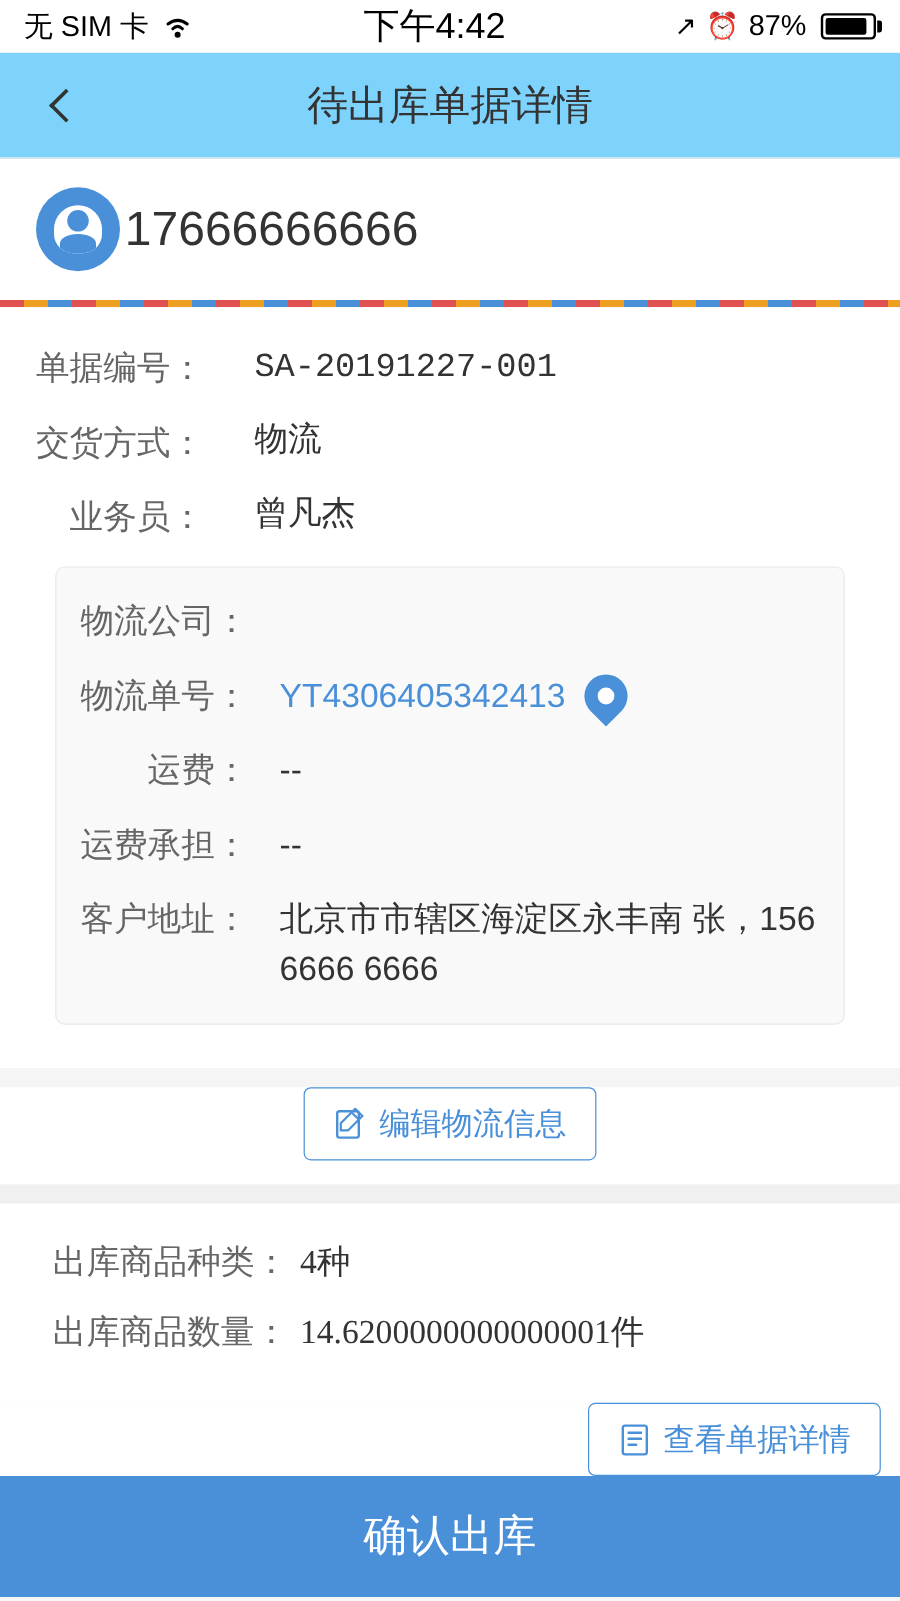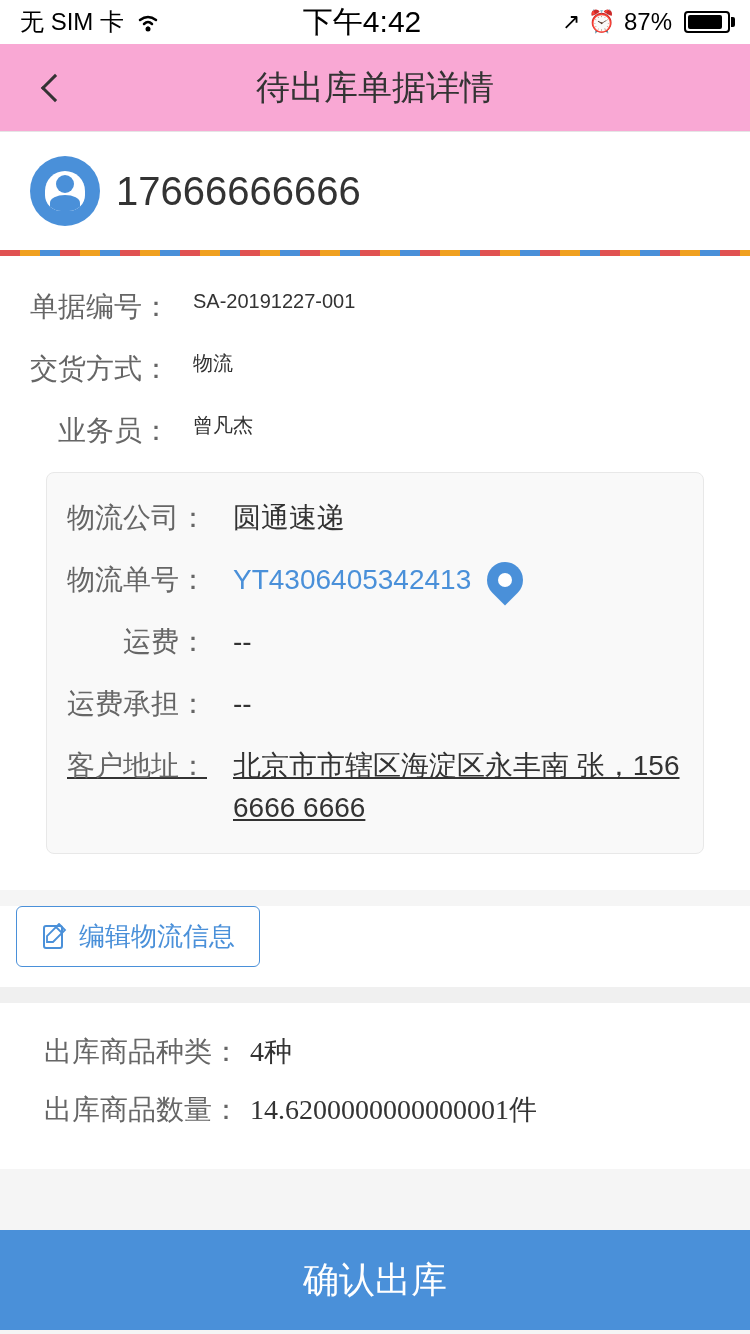--- a/index.html
+++ b/index.html
@@ -55,21 +55,21 @@
       bottom: 2px;
       width: 80%;
       background: #000;
       border-radius: 2px;
     }
 
     
     .nav-bar {
       width: 750px;
       height: 88px;
-      background: #f9a8d4;
+      background: #7dd3fc;
       display: flex;
       align-items: center;
       justify-content: center;
       position: relative;
       border-bottom: 1px solid #e5e5e5;
     }
     .nav-back {
       position: absolute;
       left: 30px;
       width: 50px;
@@ -91,21 +91,21 @@
       font-weight: 500;
       color: #333;
     }
 
     
     .customer-section {
       background: #fff;
       padding: 24px 30px;
       display: flex;
       align-items: center;
-      gap: 16px;
+      gap: 4px;
       margin-bottom: 0;
     }
     .avatar {
       width: 70px;
       height: 70px;
       border-radius: 50%;
       background: #4a90d9;
       display: flex;
       align-items: center;
       justify-content: center;
@@ -160,54 +160,56 @@
     }
 
     
     .info-section {
       background: #fff;
       padding: 30px 30px 20px 30px;
       margin-bottom: 16px;
     }
     .info-row {
       display: flex;
-      align-items: flex-start;
+      align-items: center;
       margin-bottom: 20px;
       line-height: 1.5;
+      gap: 32px;
     }
     .info-label {
       color: #666;
       font-size: 28px;
       min-width: 140px;
       text-align: right;
       flex-shrink: 0;
     }
     .info-value {
       color: #333;
-      font-size: 20px;
+      font-size: 28px;
       flex: 1;
-      margin-left: 23px;
+      margin-left: 10px;
+      font-family: Liberation Mono, monospace;
     }
 
     
     .logistics-card {
       background: #f9f9f9;
       border: 1px solid #e8e8e8;
       border-radius: 8px;
       margin: 16px 16px;
       padding: 24px 20px;
     }
     .logistics-row {
       display: flex;
       align-items: flex-start;
       margin-bottom: 20px;
       line-height: 1.5;
       gap: 16px;
     }
-    .logistics-row:last-child { margin-bottom: 0; text-decoration: underline; }
+    .logistics-row:last-child { margin-bottom: 0; }
     .logistics-label {
       color: #666;
       font-size: 28px;
       min-width: 140px;
       text-align: right;
       flex-shrink: 0;
     }
     .logistics-value {
       color: #333;
       font-size: 28px;
@@ -235,21 +237,21 @@
       width: 14px;
       height: 14px;
       background: #fff;
       border-radius: 50%;
       transform: rotate(45deg);
     }
 
     
     .edit-btn-row {
       display: flex;
-      justify-content: flex-start;
+      justify-content: center;
       padding: 0 16px 20px 16px;
       background: #fff;
     }
     .edit-btn {
       border: 1px solid #4a90d9;
       border-radius: 6px;
       padding: 12px 24px;
       color: #4a90d9;
       font-size: 26px;
       display: flex;
@@ -386,21 +388,20 @@
       <span class="info-value">物流</span>
     </div>
     <div class="info-row">
       <span class="info-label">业务员：</span>
       <span class="info-value">曾凡杰</span>
     </div>
 
     <div class="logistics-card">
       <div class="logistics-row">
         <span class="logistics-label">物流公司：</span>
-        <span class="logistics-value">圆通速递</span>
       </div>
       <div class="logistics-row">
         <span class="logistics-label">物流单号：</span>
         <div class="tracking-row">
           <span class="logistics-value blue" style="color:#4a90d9;">YT43064053424​13</span>
           <div class="location-icon"></div>
         </div>
       </div>
       <div class="logistics-row">
         <span class="logistics-label">运费：</span>
@@ -434,20 +435,31 @@
     <div class="inventory-row">
       <span class="inventory-label">出库商品种类：</span>
       <span class="inventory-value">4种</span>
     </div>
     <div class="inventory-row">
       <span class="inventory-label">出库商品数量：</span>
       <span class="inventory-value">14.6200000000000001件</span>
     </div>
   </div>
 
+  <div class="view-btn-row">
+    <button class="view-btn">
+      <svg width="28" height="28" viewBox="0 0 28 28">
+        <rect x="4" y="2" width="20" height="24" rx="2" fill="none" stroke="#4a90d9" stroke-width="2"></rect>
+        <line x1="8" y1="8" x2="20" y2="8" stroke="#4a90d9" stroke-width="2"></line>
+        <line x1="8" y1="13" x2="20" y2="13" stroke="#4a90d9" stroke-width="2"></line>
+        <line x1="8" y1="18" x2="16" y2="18" stroke="#4a90d9" stroke-width="2"></line>
+      </svg>
+      <span>查看单据详情</span>
+    </button>
+  </div>
 
   <div style="height: 200px; background: #f5f5f5;"></div>
 
 </div>
 
 <div class="confirm-btn-area">
   <span class="confirm-btn-label">确认出库</span>
 </div>
 
 </body></html>

